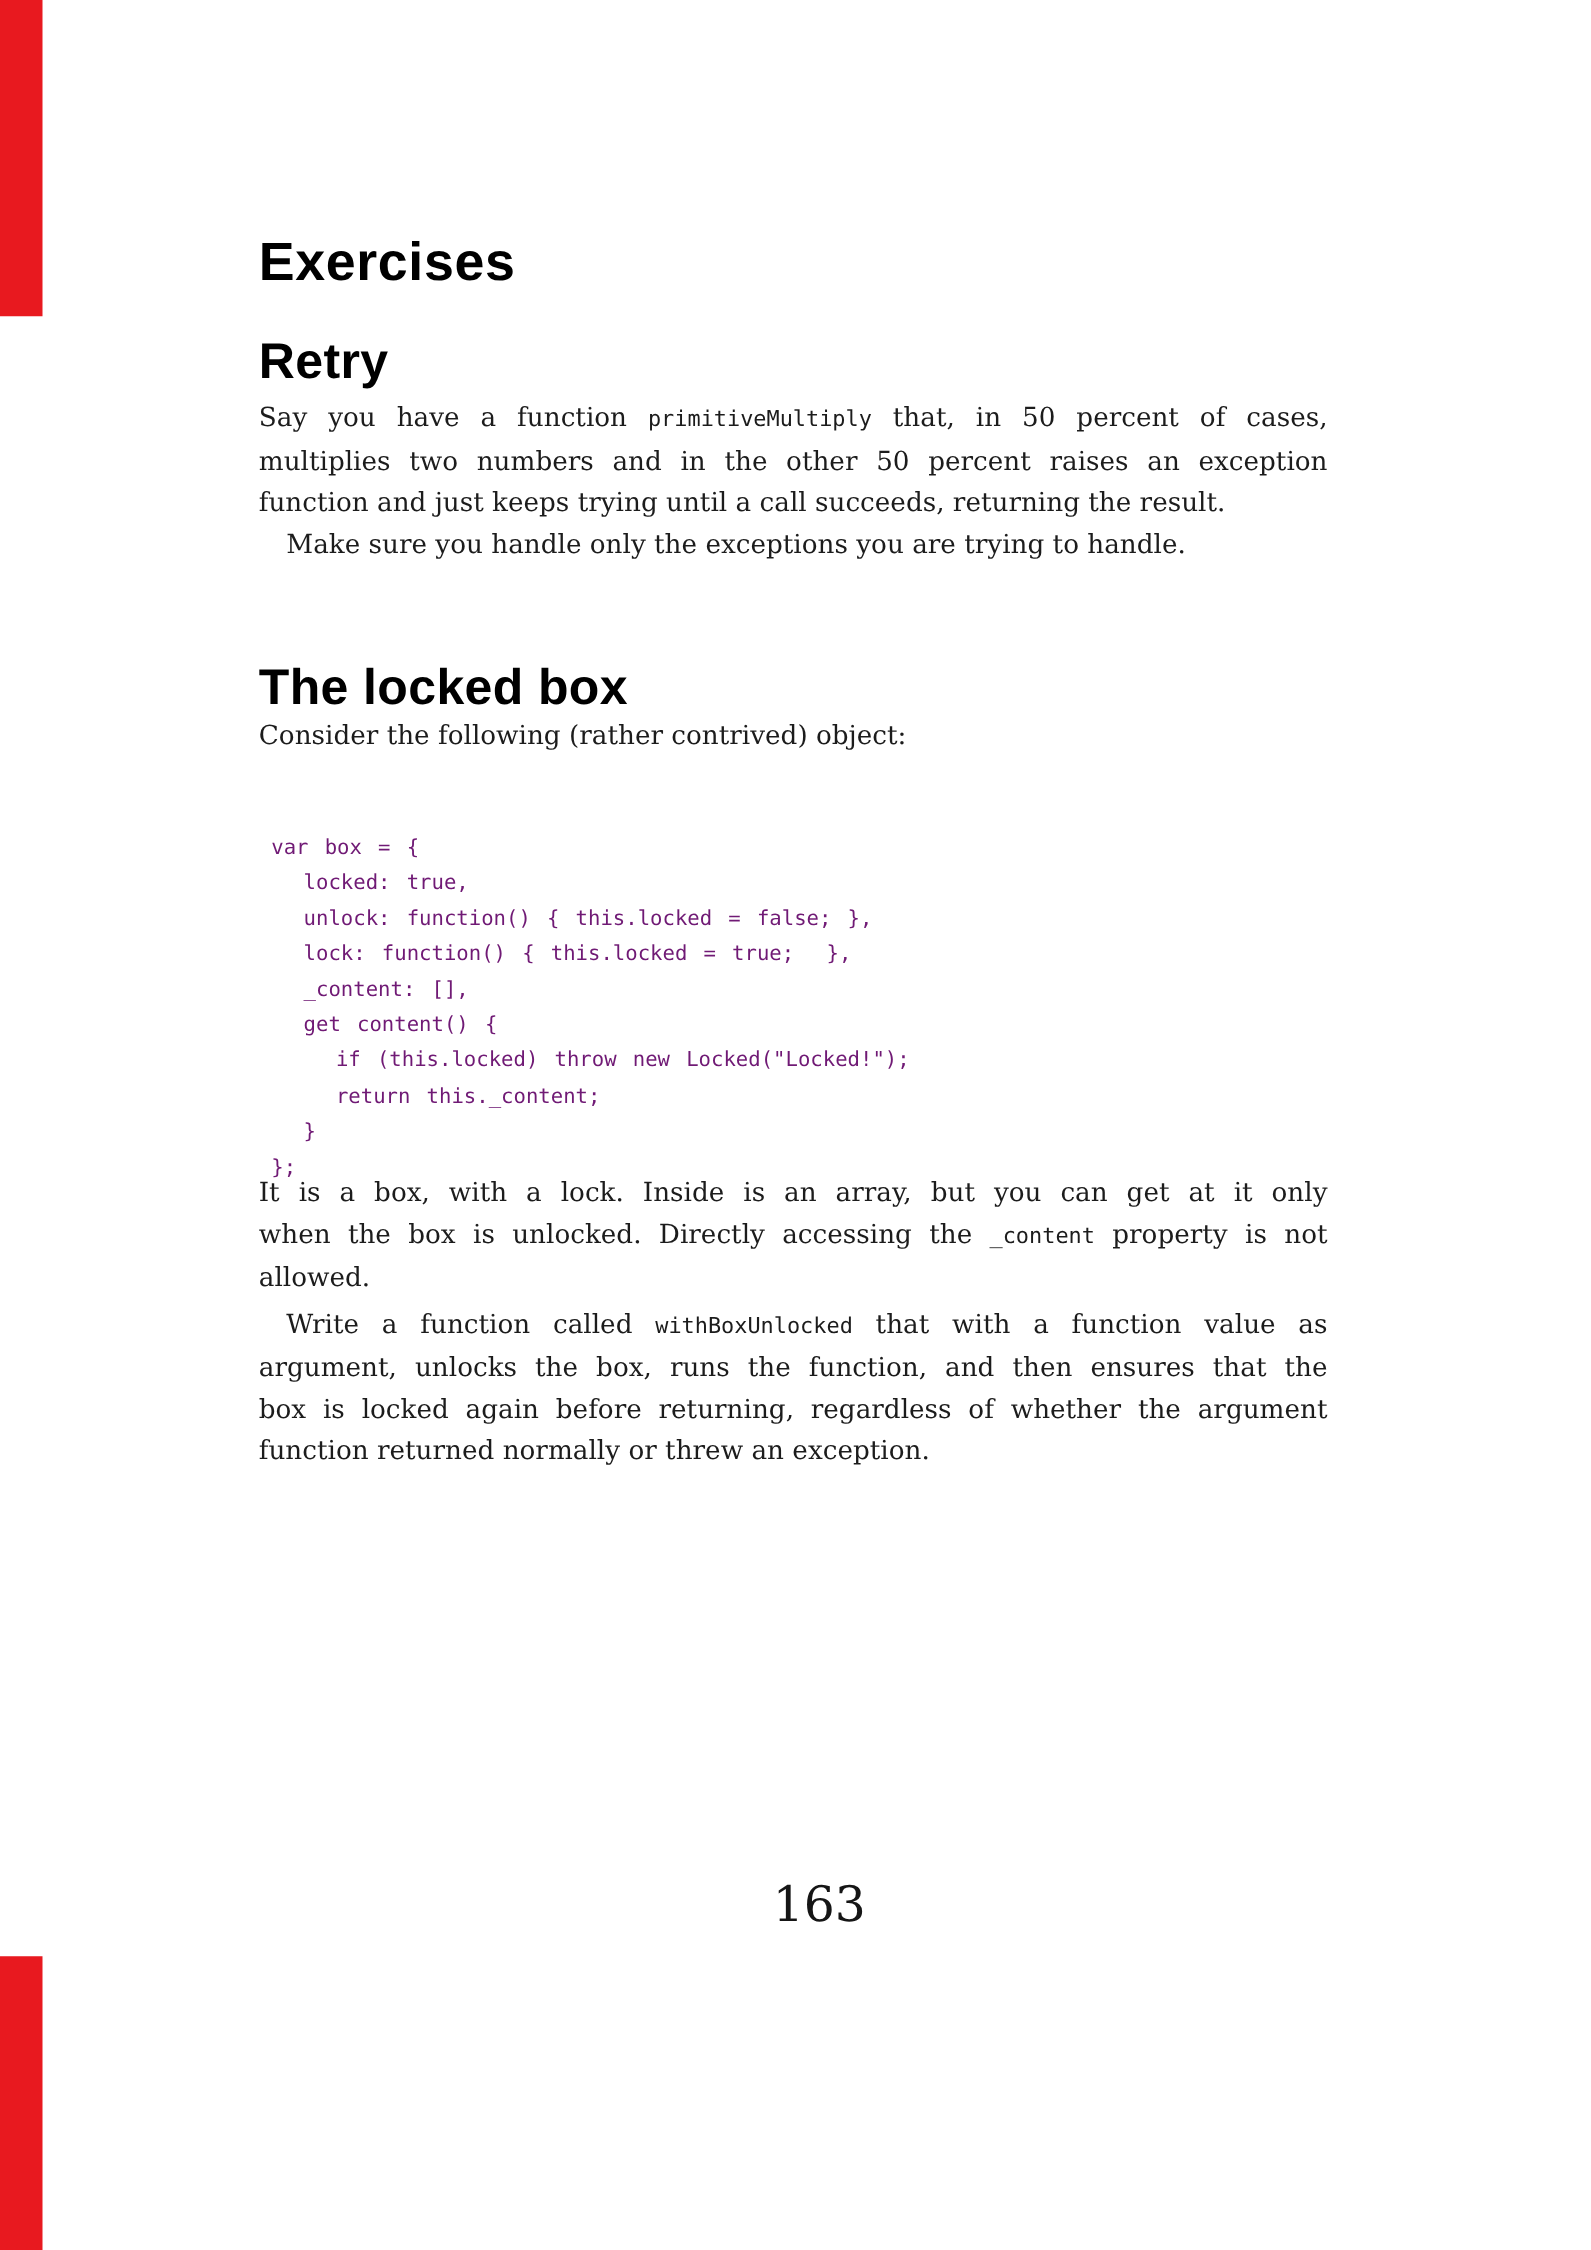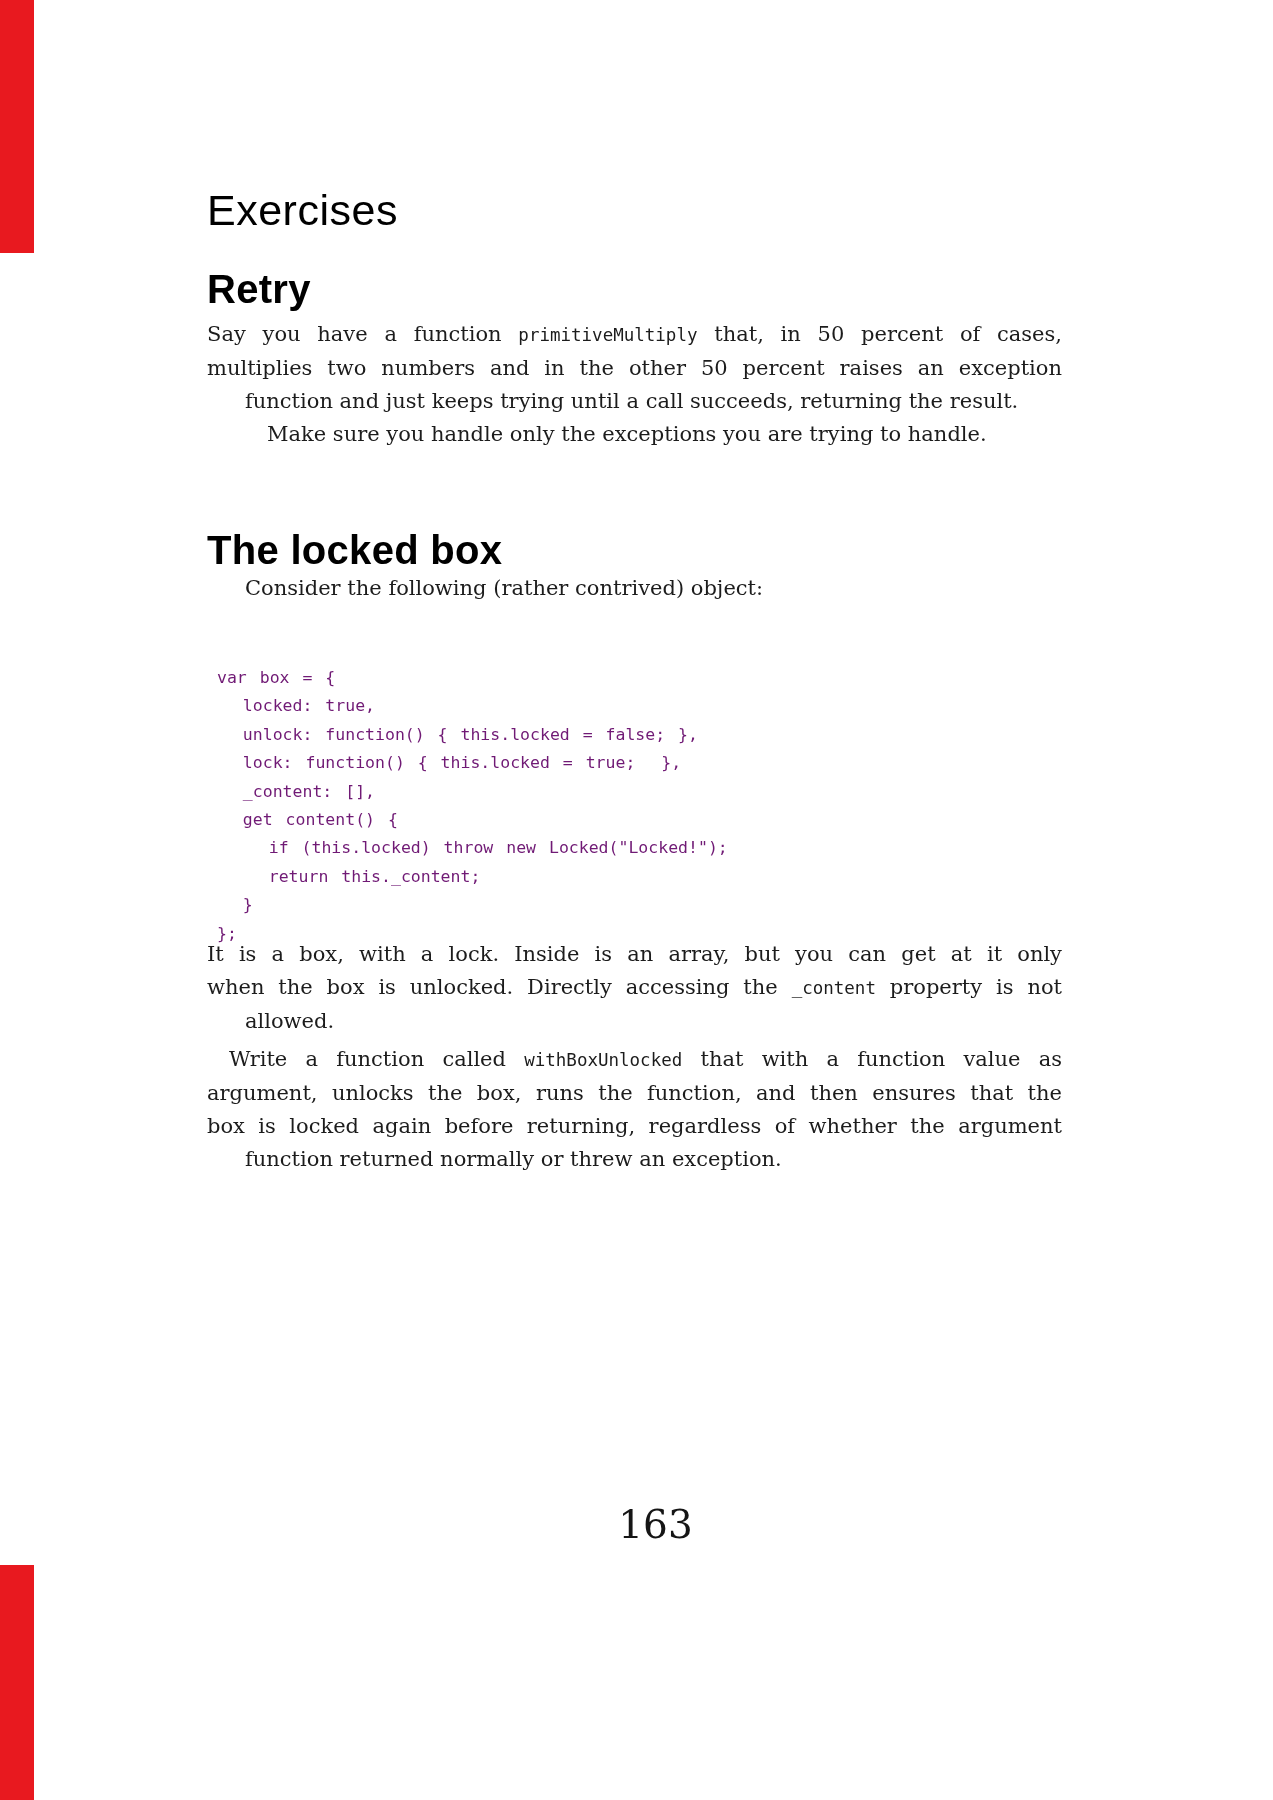--- a/index.html
+++ b/index.html
@@ -18,40 +18,40 @@
   #edge-bottom { top: 1565px; height: 235px; }
 
   #content {
     position: absolute; left: 207px; top: 0;
     width: 855px; height: 1800px;
   }
   .block { position: absolute; left: 0; width: 100%; }
 
   h1.section-title {
     margin: 0; font-family: "Liberation Sans", sans-serif;
-    font-weight: normal; font-size: 43px; line-height: 1.15;
+    font-weight: bold; font-size: 43px; line-height: 1.15;
     letter-spacing: 0.5px; color: #000000;
   }
   h2.sub-title {
     margin: 0; font-family: "Liberation Sans", sans-serif;
     font-weight: bold; font-size: 40px; line-height: 1.15;
     letter-spacing: 0.3px; color: #000000;
   }
   #h1-exercises { top: 186px; }
   #h2-retry     { top: 266px; }
   #h2-lockedbox { top: 527px; }
 
   .bodytext {
     font-size: 21px; line-height: 33px;
   }
   .text-line {
     text-align: justify;
     text-align-last: justify;
   }
-  .text-line.last { text-align-last: left; margin-left: 38px; }
+  .text-line.last { text-align-last: left; }
   .text-line.indent { text-indent: 22px; }
 
   #para-retry { top: 318px; }
   #para-intro { top: 572px; }
   #para-box   { top: 938px; }
   #para-task  { top: 1043px; }
 
   .icode {
     font-family: "DejaVu Sans Mono", monospace;
     font-size: 17.5px;

